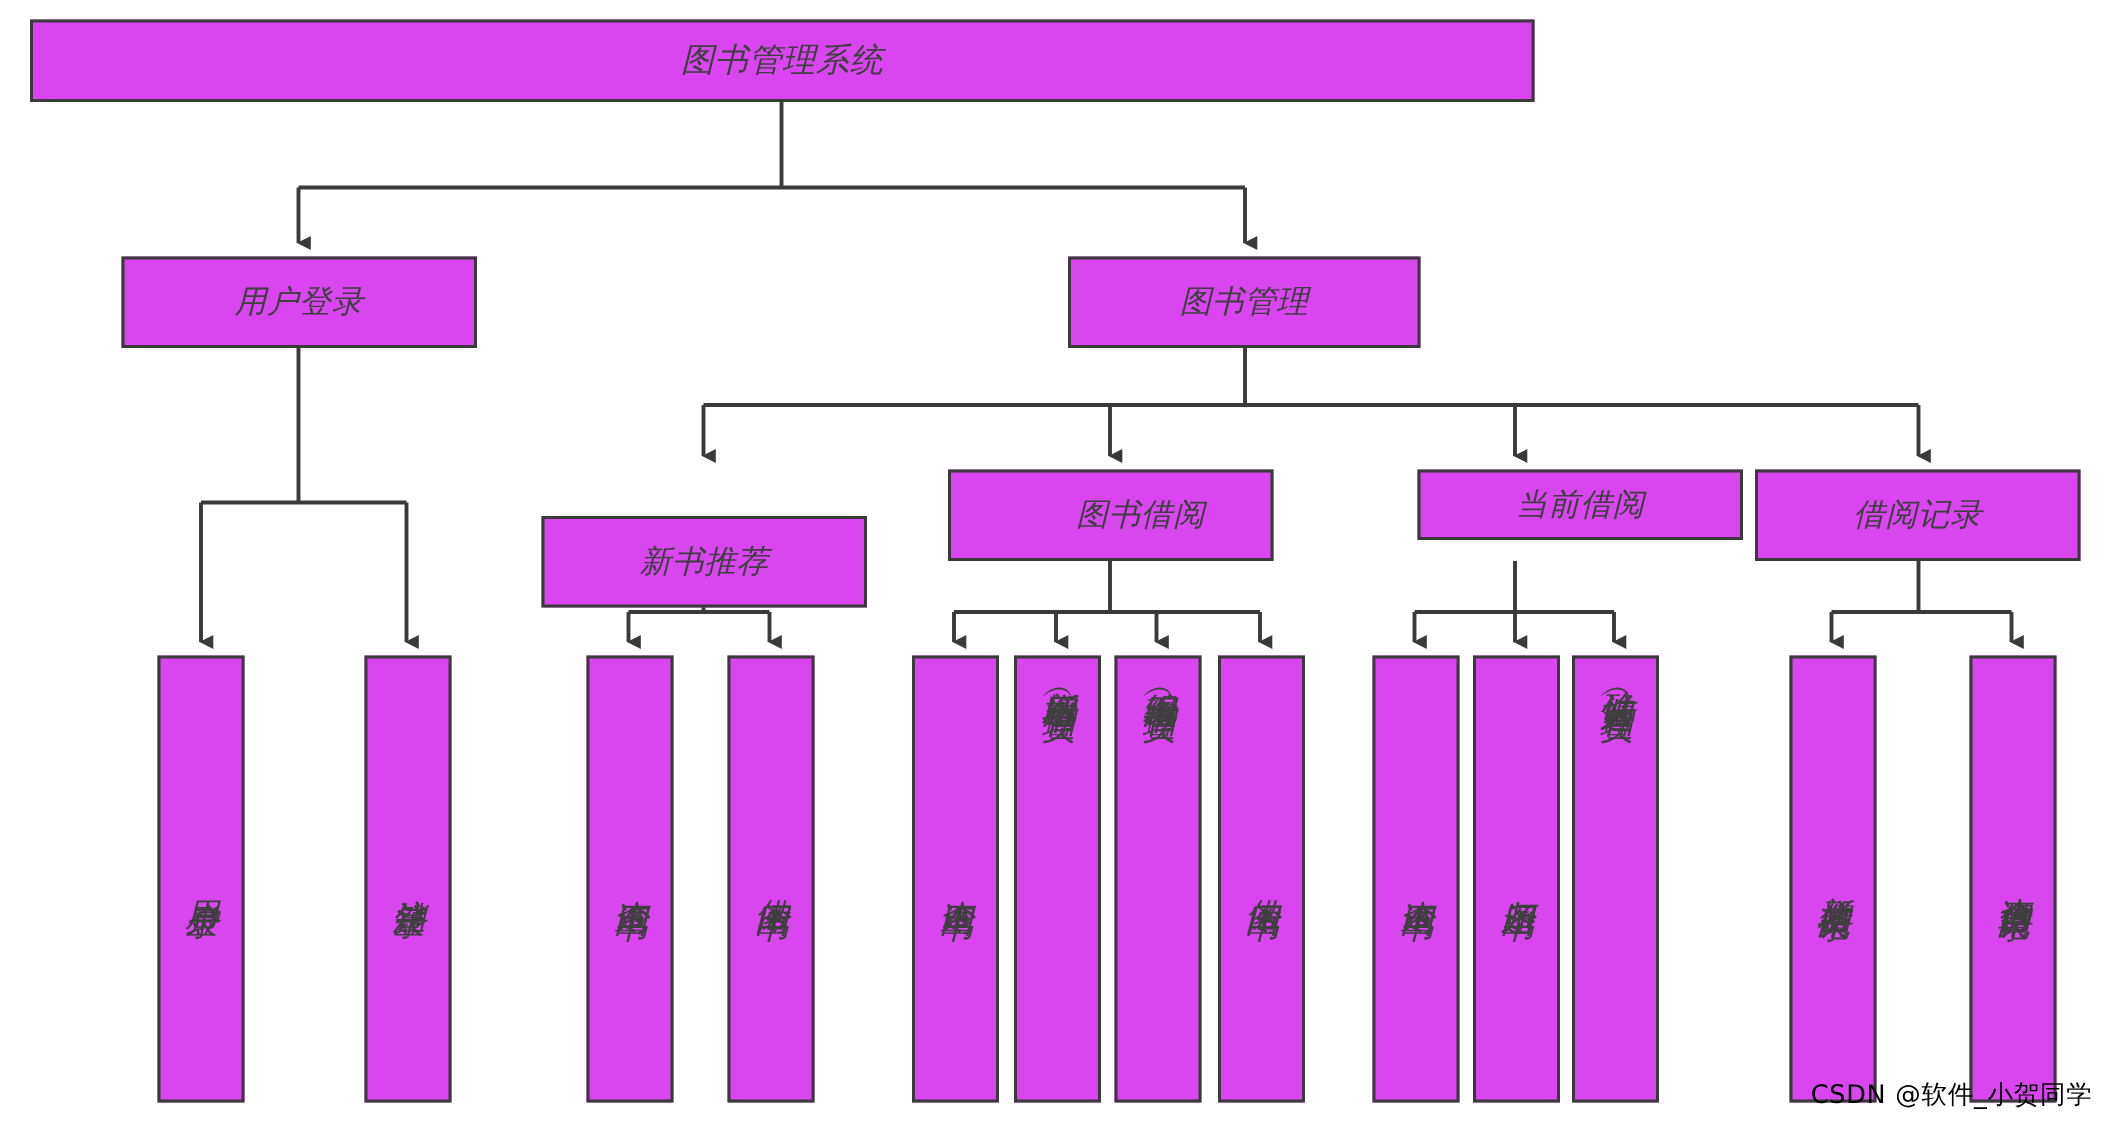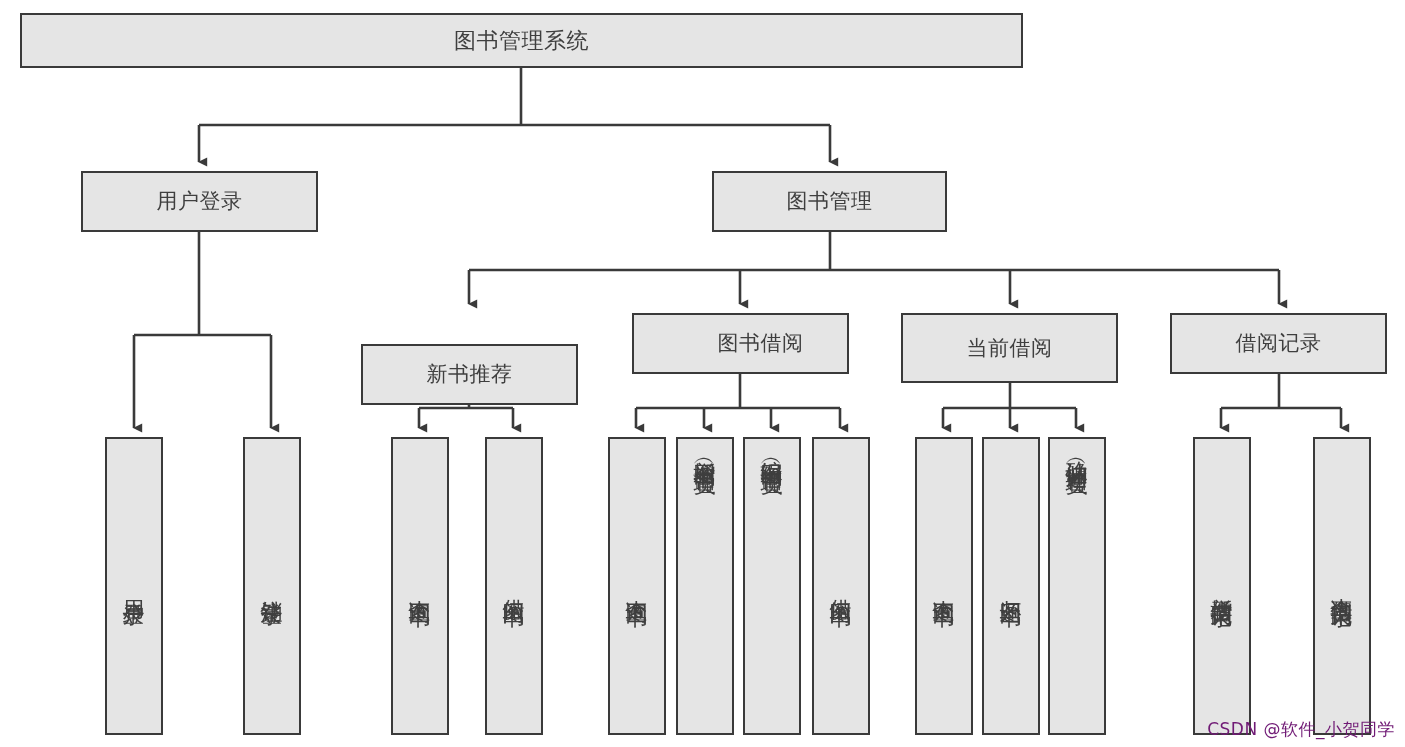--- a/index.html
+++ b/index.html
@@ -23,25 +23,26 @@
     left: 0;
     top: 0;
     width: 1405px;
     height: 747px;
     pointer-events: none;
   }
   .node {
     position: absolute;
     box-sizing: border-box;
     border: 2.5px solid #3a3a3a;
-    background: #e5e5e5;
+    background: #d946ef;
     display: flex;
     align-items: center;
     justify-content: center;
     color: #3f3f3f;
+    font-style: italic;
   }
   .node-label {
     display: block;
     text-align: center;
     line-height: 1.0;
     color: #3f3f3f;
     letter-spacing: 0.5px;
   }
   
   .node.horiz .node-label {
@@ -68,21 +69,21 @@
   
   .node.vert.center-text {
     align-items: center;
     padding-top: 0;
   }
   #watermark {
     position: absolute;
     right: 10px;
     bottom: 6px;
     font-size: 17px;
-    color: #701a75;
+    color: #000000;
     white-space: nowrap;
     letter-spacing: 0.5px;
   }
 </style>
 </head>
 <body>
 
 <div id="canvas">
 
   <svg id="edges" viewBox="0 0 1405 747" width="1405" height="747">
@@ -152,21 +153,21 @@
   </div>
 
   <div class="node horiz" style="left:361px; top:313px; width:217px; height:61px;margin-top:31px;">
     <span class="node-label">新书推荐</span>
   </div>
 
   <div class="node horiz" style="left:632px; top:313px; width:217px; height:61px;padding-left:40px;">
     <span class="node-label">图书借阅</span>
   </div>
 
-  <div class="node horiz" style="left:901px; top:313px; width:217px; height:70px;">
+  <div class="node horiz" style="left:945px; top:313px; width:217px; height:47px;">
     <span class="node-label">当前借阅</span>
   </div>
 
   <div class="node horiz" style="left:1170px; top:313px; width:217px; height:61px;align-items:center;">
     <span class="node-label">借阅记录</span>
   </div>
 
   <div class="node vert center-text" style="left:105px; top:437px; width:58px; height:298px;">
     <span class="node-label">用户登录</span>
   </div>

